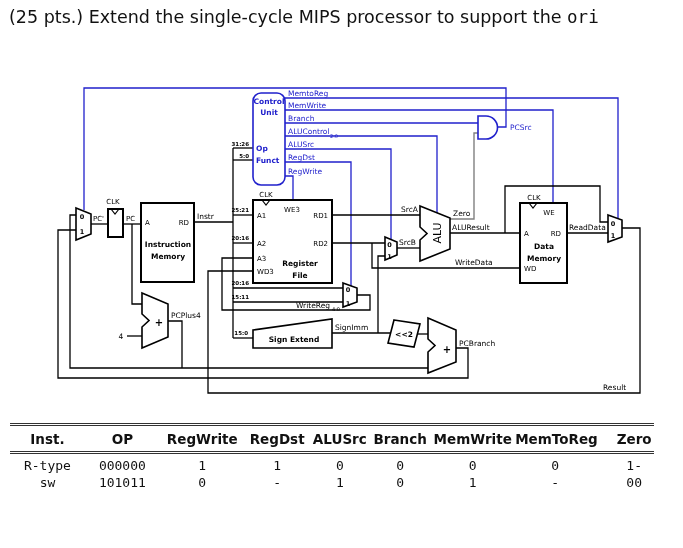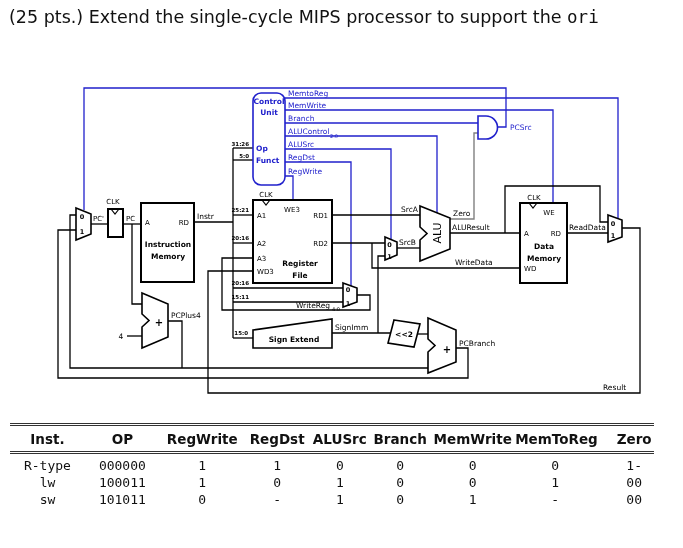--- a/index.html
+++ b/index.html
@@ -233,31 +233,20 @@
             <td>000000</td>
             <td>1</td>
             <td>1</td>
             <td>0</td>
             <td>0</td>
             <td>0</td>
             <td>0</td>
             <td>1-</td>
           </tr>
           <tr>
-            <td>lw</td>
-            <td>100011</td>
-            <td>1</td>
-            <td>0</td>
-            <td>1</td>
-            <td>0</td>
-            <td>0</td>
-            <td>1</td>
-            <td>00</td>
-          </tr>
-          <tr>
             <td>sw</td>
             <td>101011</td>
             <td>0</td>
             <td>-</td>
             <td>1</td>
             <td>0</td>
             <td>1</td>
             <td>-</td>
             <td>00</td>
           </tr>

